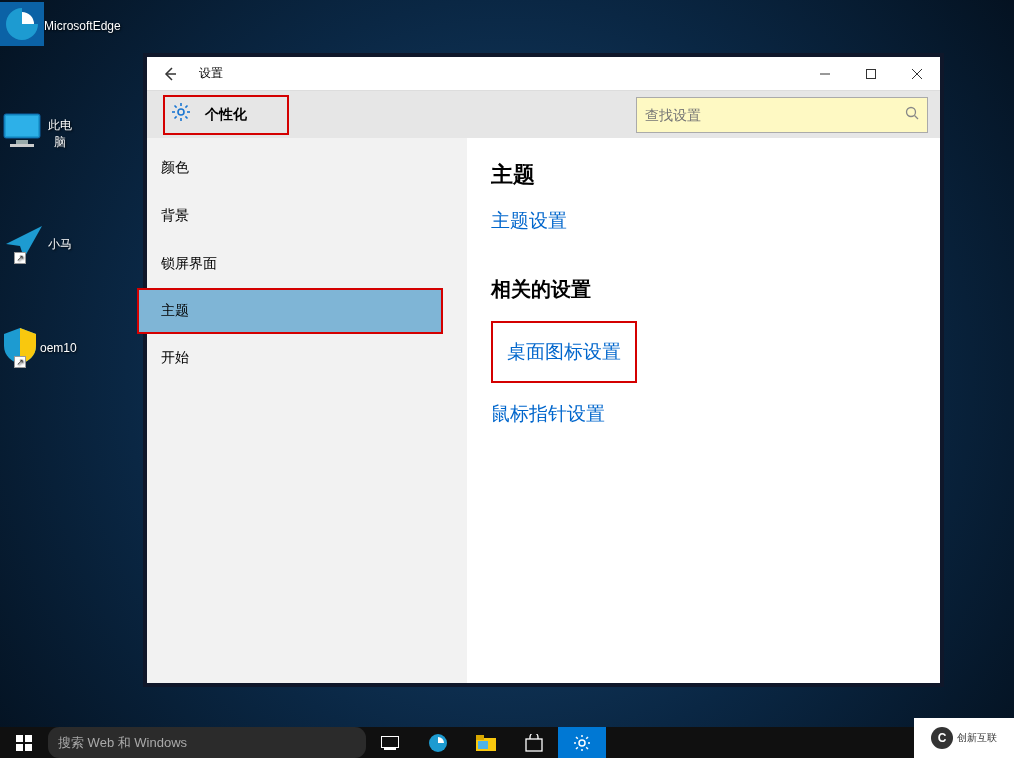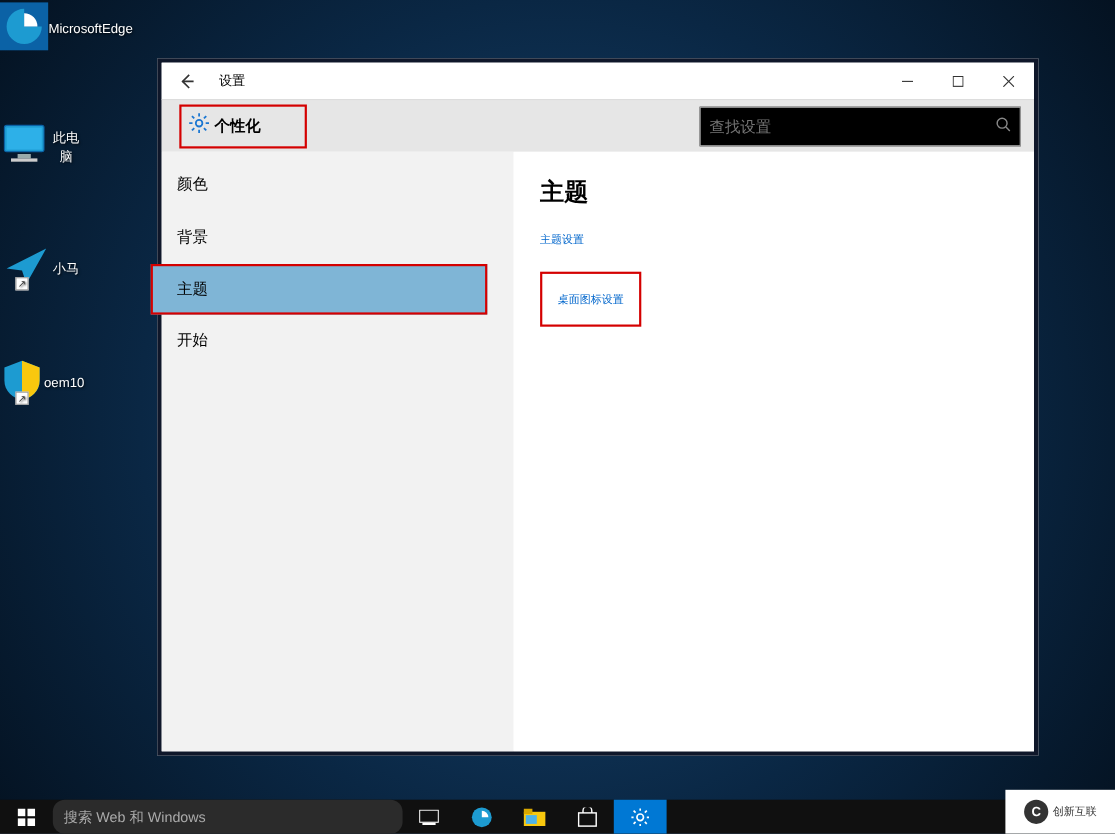--- a/index.html
+++ b/index.html
@@ -13,37 +13,37 @@
 
   
   .settings-window { position: absolute; left: 143px; top: 53px; width: 801px; height: 634px; background: #fff; display: flex; flex-direction: column; border: 4px solid #0f172a; }
   .titlebar { height: 33px; background: #fff; display: flex; align-items: center; }
   .back-btn { width: 46px; height: 33px; display: flex; align-items: center; justify-content: center; font-size: 16px; cursor: pointer; }
   .title-text { margin-left: 6px; font-size: 12px; }
   .titlebar-spacer { flex: 1; }
   .win-btn { width: 46px; height: 33px; display: flex; align-items: center; justify-content: center; font-size: 14px; cursor: pointer; color: #333; }
 
   .headerbar { height: 48px; background: #e6e6e6; display: flex; align-items: center; padding: 0 12px 0 16px; border-top: 1px solid #ddd; }
-  .category-badge { display: flex; align-items: center; gap: 4px; border: 2px solid #d40000; padding: 2px 40px 2px 6px; height: 40px; }
+  .category-badge { display: flex; align-items: center; gap: 14px; border: 2px solid #d40000; padding: 2px 40px 2px 6px; height: 40px; }
   .category-badge .gear { color: #1976d2; font-size: 18px; }
   .category-badge .label { font-size: 14px; font-weight: bold; }
   .header-spacer { flex: 1; }
-  .search-box { width: 292px; height: 36px; border: 1px solid #aaa; background: #000000; display: flex; align-items: center; padding: 0 8px; }
+  .search-box { width: 292px; height: 36px; border: 1px solid #aaa; background: #fef9c3; display: flex; align-items: center; padding: 0 8px; }
   .search-box input { flex: 1; border: none; background: transparent; font-size: 14px; outline: none; color: #666; }
   .search-box .search-icon { color: #888; font-size: 14px; }
 
   .content-area { flex: 1; display: flex; }
   .sidebar { width: 320px; background: #f2f2f2; padding-top: 6px; }
   .sidebar-item { height: 48px; display: flex; align-items: center; padding-left: 14px; font-size: 14px; cursor: pointer; }
   .sidebar-item.selected { background: #7fb5d6; }
   .sidebar-item.highlight-box { border: 2px solid #d40000; height: 46px; margin-left: -10px; padding-left: 22px; width: 306px; }
 
   .main-content { flex: 1; padding: 22px 24px; background: #fff; }
   .section-heading { font-size: 22px; margin-bottom: 18px; }
-  .link-item { color: #0066cc; font-size: 10px; margin-bottom: 22px; display: inline-block; cursor: pointer; }
+  .link-item { color: #0066cc; font-size: 19px; margin-bottom: 22px; display: inline-block; cursor: pointer; }
   .link-item.boxed { border: 2px solid #d40000; padding: 16px 14px; margin-bottom: 18px; }
   .section-heading.second { font-size: 20px; margin-top: 20px; margin-bottom: 18px; }
 
   
   .taskbar { position: absolute; left: 0; bottom: 0; width: 1014px; height: 31px; background: #101010; display: flex; align-items: center; color: #fff; }
   .start-btn { width: 48px; height: 31px; display: flex; align-items: center; justify-content: center; cursor: pointer; }
   .searchbar { width: 318px; height: 31px; background: #2b2b2b; display: flex; align-items: center; padding-left: 10px; font-size: 13px; color: #aaa; border-radius: 11px; }
   .task-icon { width: 48px; height: 31px; display: flex; align-items: center; justify-content: center; cursor: pointer; }
   .task-icon.active { background: #0078d4; }
   .tray { margin-left: auto; display: flex; align-items: center; gap: 8px; padding-right: 6px; }
@@ -161,33 +161,38 @@
   </div>
 
   <div class="content-area">
     <div class="sidebar">
       <div class="sidebar-item">
           <span>颜色</span>
         </div>
       <div class="sidebar-item">
           <span>背景</span>
         </div>
+      <div class="sidebar-item">
+          <span>锁屏界面</span>
+        </div>
       <div class="sidebar-item selected highlight-box">
           <span>主题</span>
         </div>
       <div class="sidebar-item">
           <span>开始</span>
         </div>
     </div>
 
     <div class="main-content">
       <h2 class="section-heading">主题</h2>
       <div><a class="link-item">主题设置</a></div>
 
+      <h2 class="section-heading second">相关的设置</h2>
       <div><a class="link-item boxed">桌面图标设置</a></div>
+      <div><a class="link-item">鼠标指针设置</a></div>
     </div>
   </div>
 </div>
 
 <div class="taskbar">
   <div class="start-btn">
     <svg width="16" height="16" viewBox="0 0 16 16">
         <rect x="0" y="0" width="7" height="7" fill="#fff"></rect>
         <rect x="9" y="0" width="7" height="7" fill="#fff"></rect>
         <rect x="0" y="9" width="7" height="7" fill="#fff"></rect>

